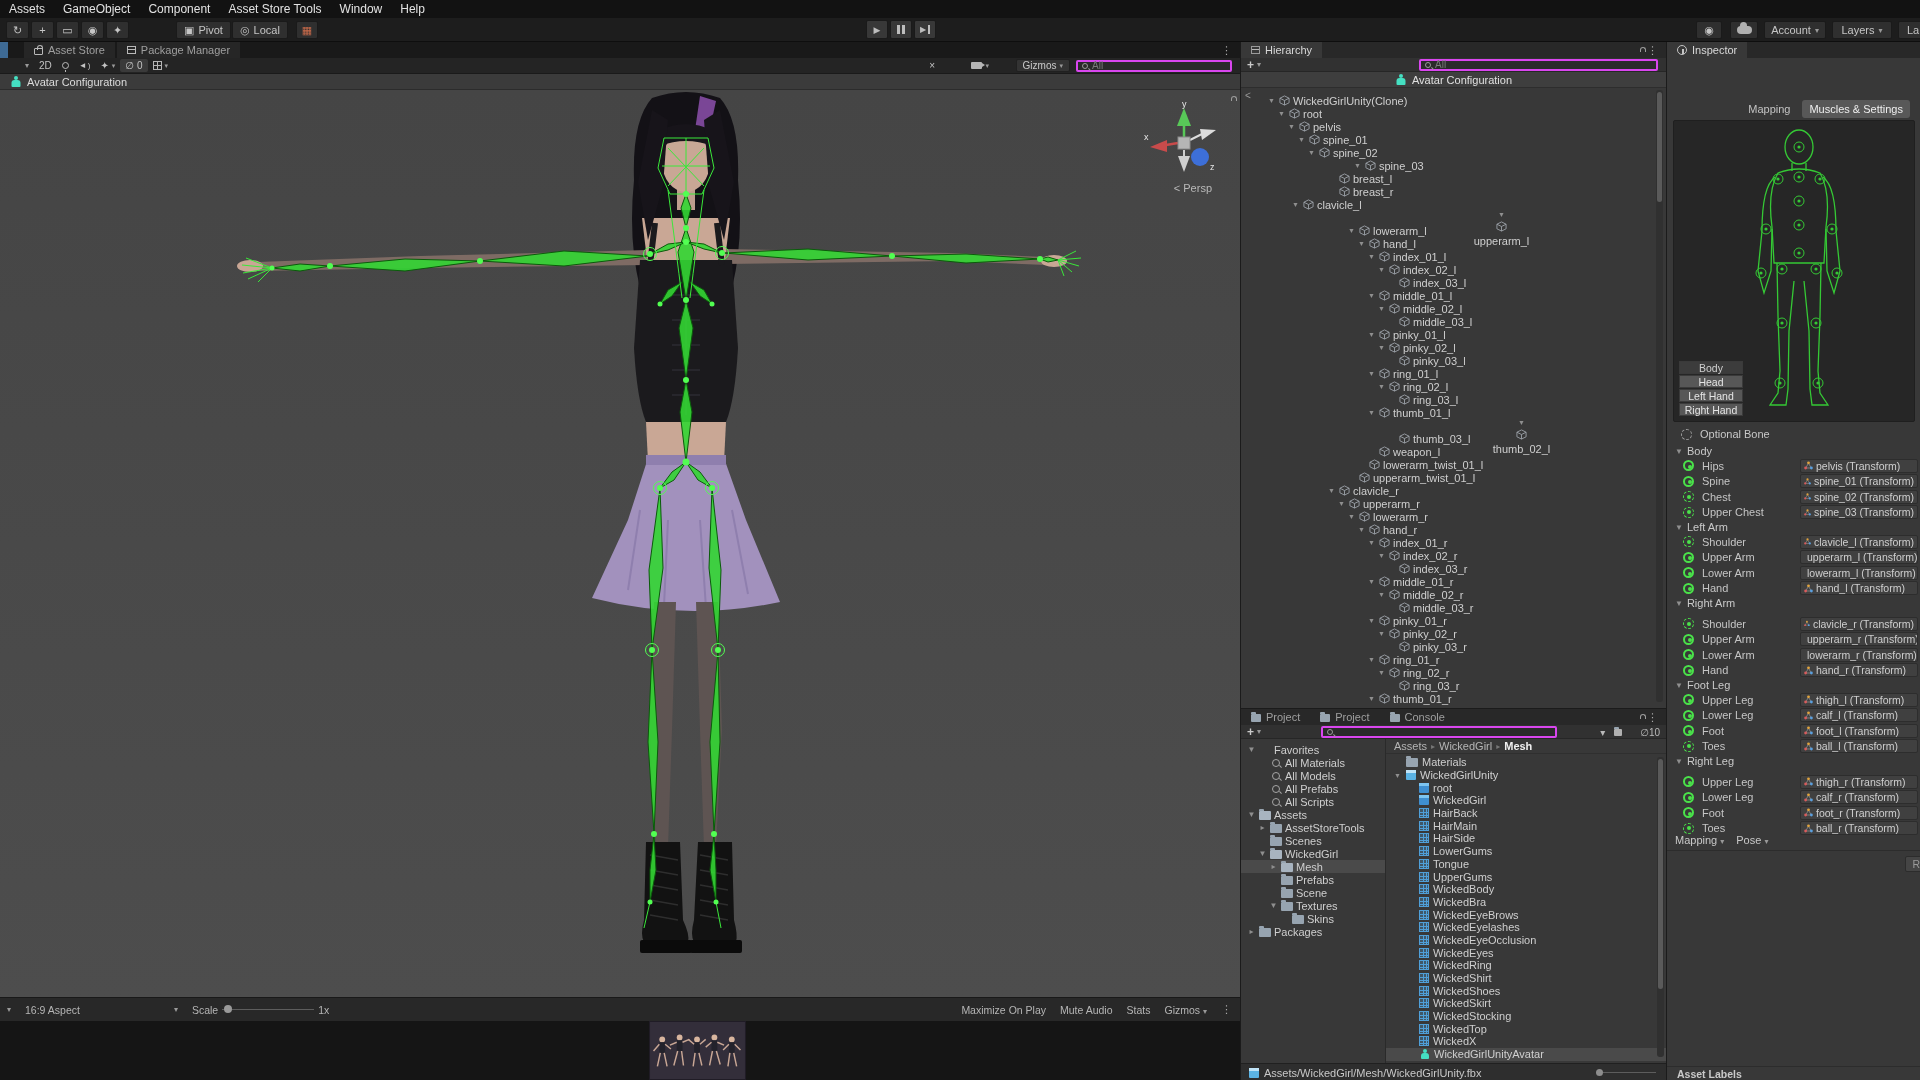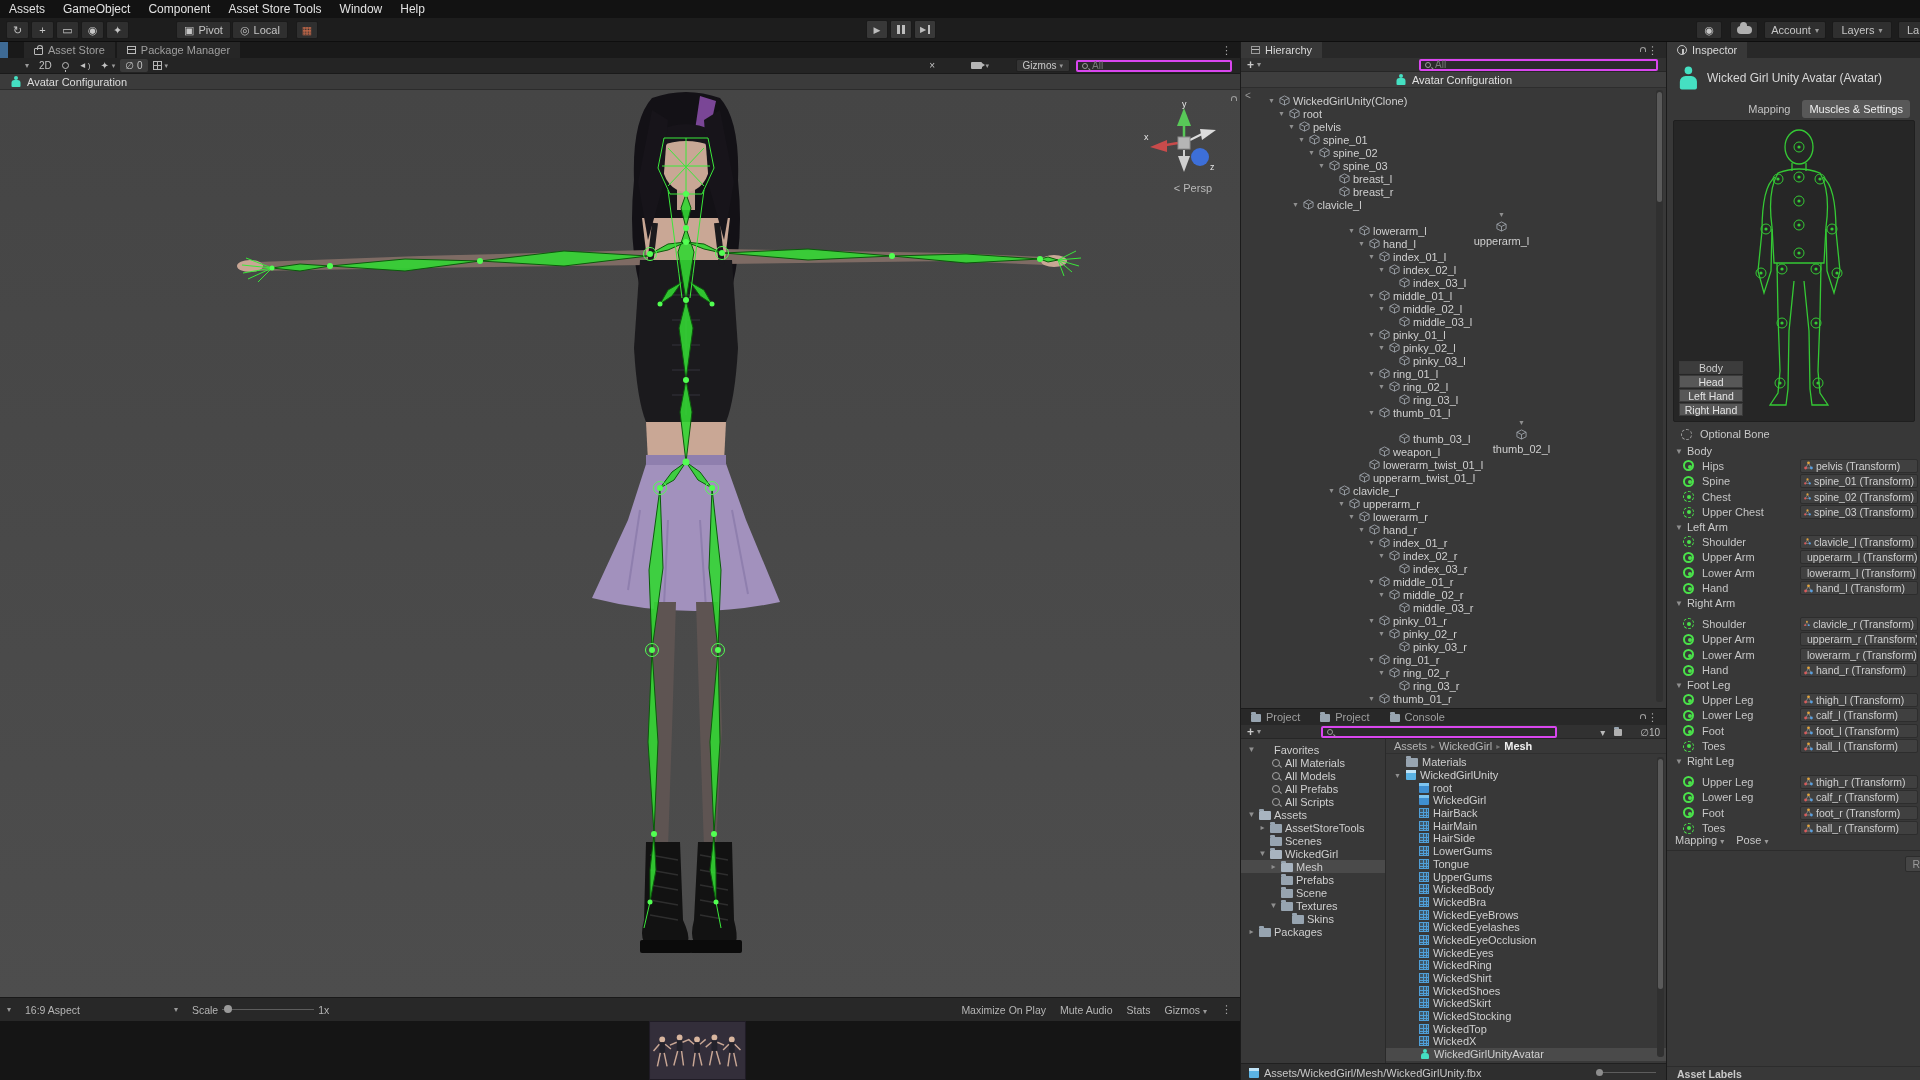--- a/index.html
+++ b/index.html
@@ -551,21 +551,21 @@
           <div class="trow" style="padding-left: 66px;">
             <span class="arr" style="font-size:7px">▼</span>
             <span class="cube">
               <svg width="11" height="11" viewBox="0 0 12 12">
                 <path d="M6 1 L11 3.5 L11 8.5 L6 11 L1 8.5 L1 3.5 Z M1 3.5 L6 6 L11 3.5 M6 6 L6 11" fill="none" stroke="#9aa0a6" stroke-width="1"></path>
               </svg>
             </span>
             <span class="lbl">spine_02</span>
           </div>
 
-          <div class="trow" style="padding-left: 76px;">
+          <div class="trow" style="padding-left: 112px;">
             <span class="arr" style="font-size:7px">▼</span>
             <span class="cube">
               <svg width="11" height="11" viewBox="0 0 12 12">
                 <path d="M6 1 L11 3.5 L11 8.5 L6 11 L1 8.5 L1 3.5 Z M1 3.5 L6 6 L11 3.5 M6 6 L6 11" fill="none" stroke="#9aa0a6" stroke-width="1"></path>
               </svg>
             </span>
             <span class="lbl">spine_03</span>
           </div>
 
           <div class="trow" style="padding-left: 86px;">
@@ -1280,24 +1280,20 @@
       <span id="path-slider"></span>
     </div>
   </div>
 
   <div id="inspector" class="abs">
     <div class="tabbar">
       <div class="tab active">
         <span class="icon-info"></span>
         <span>Inspector</span>
         </div>
-    </div>
-    <div id="insp-header">
-      <span class="icon-person lg"></span>
-      <span id="insp-title">Wicked Girl Unity Avatar (Avatar)</span>
     </div>
     <div id="insp-tabs">
 
     <span class="itab">Mapping</span>
         <span class="itab active">Muscles &amp; Settings</span>
       </div>
 
     <div id="diagram">
       <svg width="240" height="300" viewBox="0 0 240 300">
         <g stroke="#35c935" stroke-width="1.3" fill="none">

